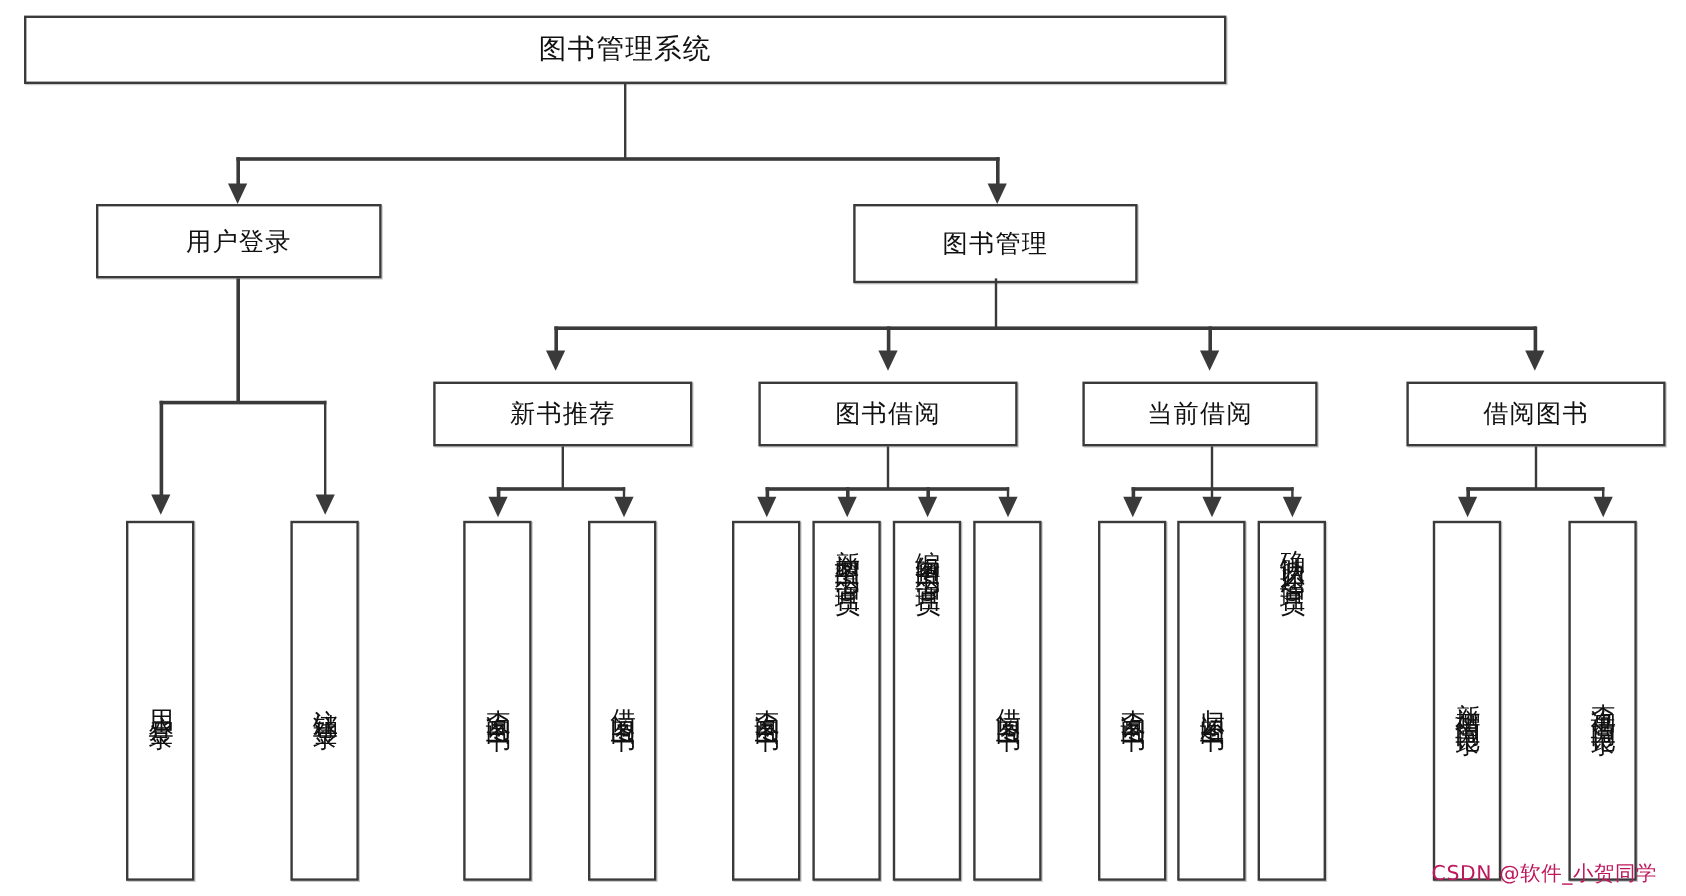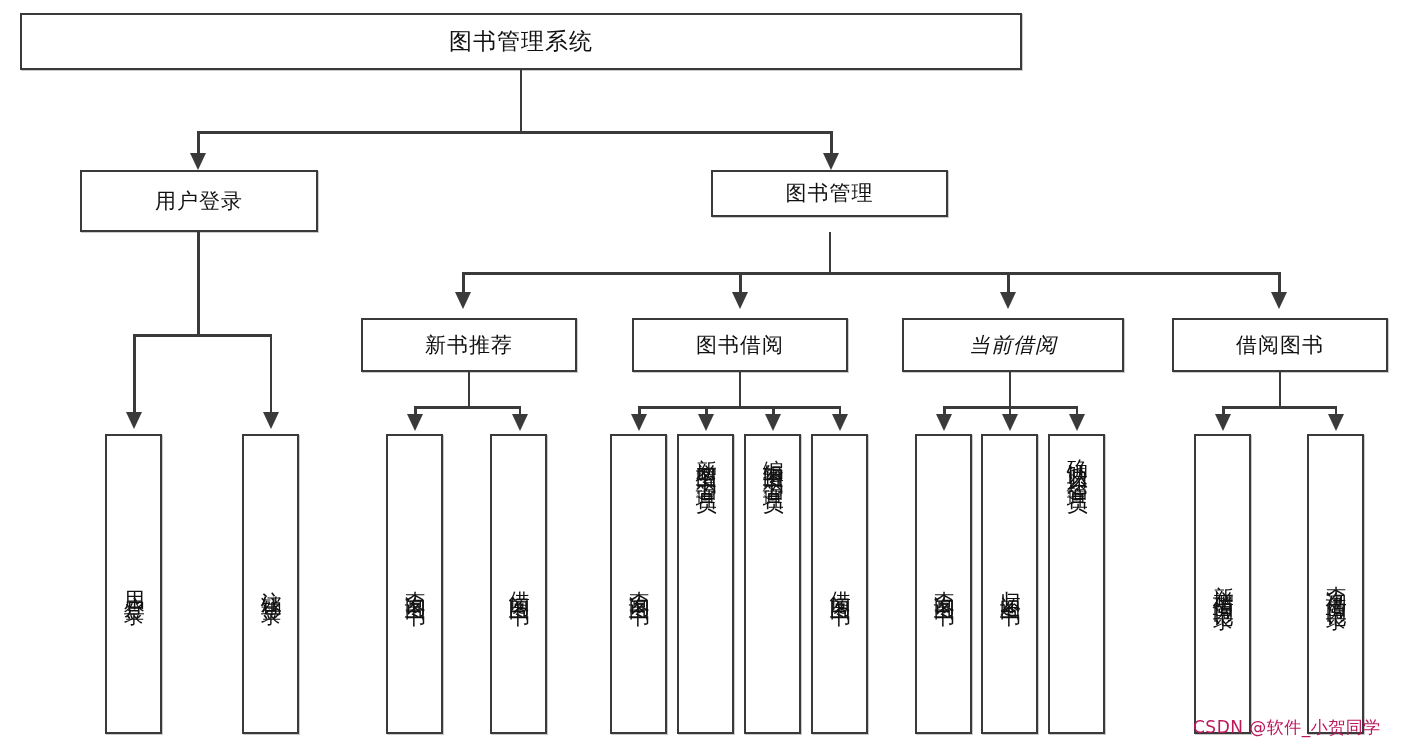--- a/index.html
+++ b/index.html
@@ -100,21 +100,21 @@
   <div class="conn h" style="left:197px; top:131px; width:636px;"></div>
   <div class="conn v" style="left:197px; top:131px; height:28px;"></div>
   <div class="arrow" style="left:190px; top:153px;"></div>
   <div class="conn v" style="left:830px; top:131px; height:28px;"></div>
   <div class="arrow" style="left:823px; top:153px;"></div>
 
   <div class="node lvl2" style="left:80px; top:170px; width:238px; height:62px;">
     <span>用户登录</span>
   </div>
 
-  <div class="node lvl2" style="left:711px; top:170px; width:237px; height:47px;">
+  <div class="node lvl2" style="left:711px; top:170px; width:237px; height:66px;">
     <span>图书管理</span>
   </div>
 
   <div class="conn v" style="left:197px; top:232px; height:104px;"></div>
   <div class="conn h" style="left:133px; top:334px; width:139px;"></div>
   <div class="conn v" style="left:133px; top:334px; height:84px;"></div>
   <div class="arrow" style="left:126px; top:412px;"></div>
   <div class="conn v" style="left:269.5px; top:334px; height:84px;"></div>
   <div class="arrow" style="left:263px; top:412px;"></div>
 
@@ -128,21 +128,21 @@
   <div class="arrow" style="left:1000px; top:292px;"></div>
   <div class="conn v" style="left:1278px; top:272px; height:24px;"></div>
   <div class="arrow" style="left:1271px; top:292px;"></div>
 
   <div class="node lvl3" style="left:361px; top:318px; width:216px; height:54px;">
     <span>新书推荐</span>
   </div>
   <div class="node lvl3" style="left:632px; top:318px; width:216px; height:54px;">
     <span>图书借阅</span>
   </div>
-  <div class="node lvl3" style="left:902px; top:318px; width:222px; height:54px;font-style:italic;">
+  <div class="node lvl3" style="left:902px; top:318px; width:196px; height:54px;">
     <span>当前借阅</span>
   </div>
   <div class="node lvl3" style="left:1172px; top:318px; width:216px; height:54px;">
     <span>借阅图书</span>
   </div>
 
   <div class="conn v" style="left:467.5px; top:372px; height:36px;"></div>
   <div class="conn h" style="left:414px; top:406px; width:107px;"></div>
   <div class="conn v" style="left:414px; top:406px; height:14px;"></div>
   <div class="arrow" style="left:407px; top:414px;"></div>

